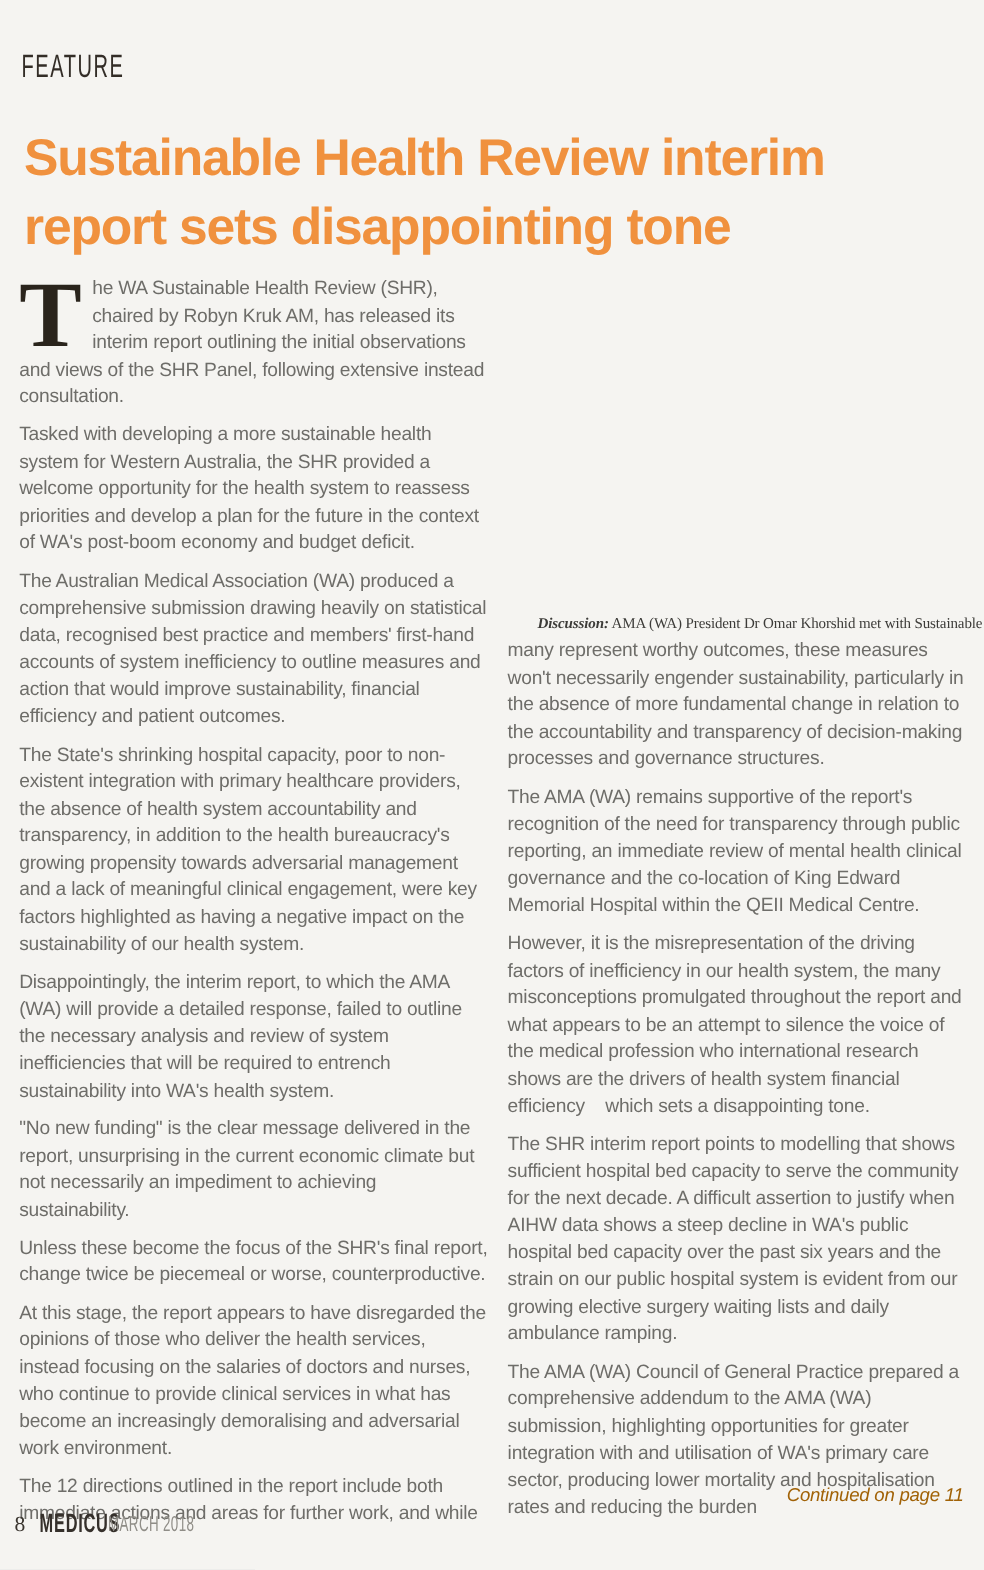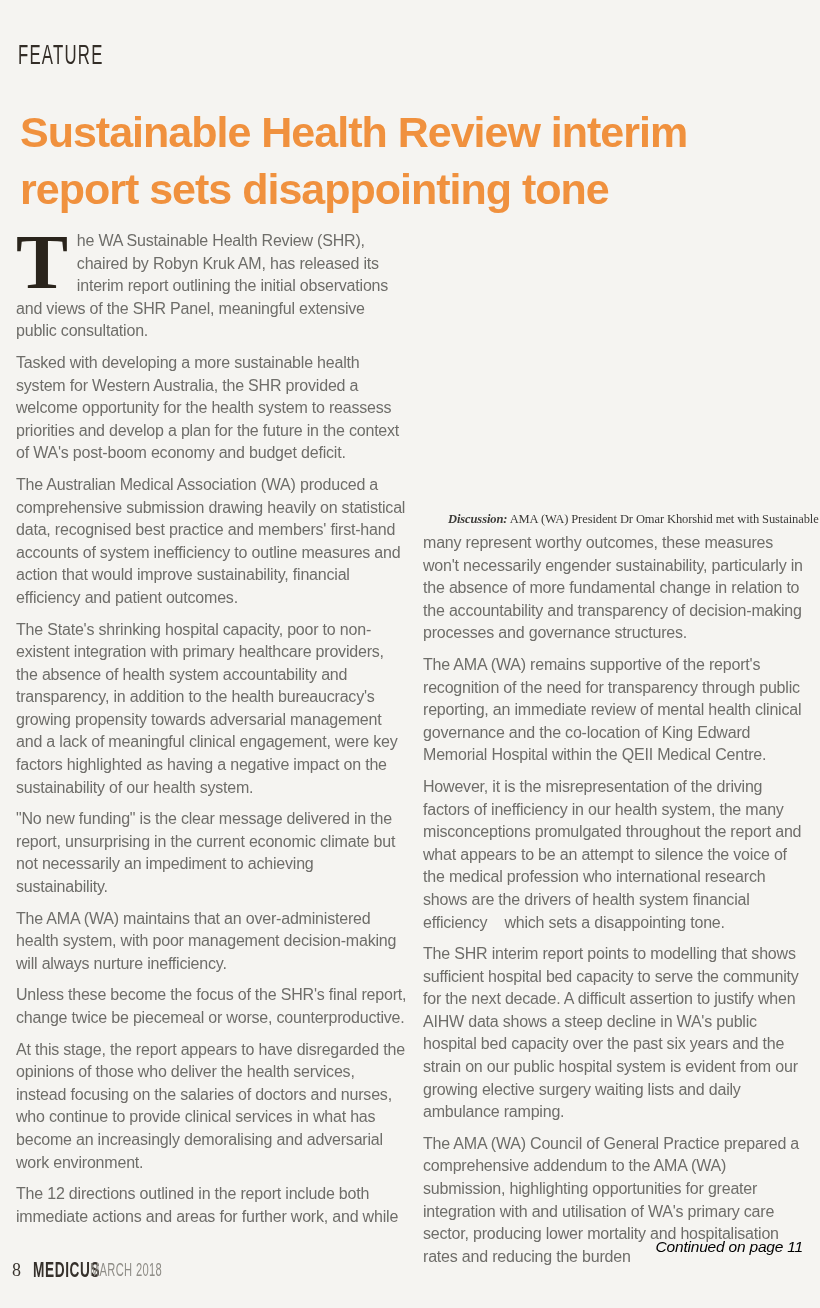--- a/index.html
+++ b/index.html
@@ -83,21 +83,21 @@
   .caption div { white-space: nowrap; }
   .caption .cap-label { font-weight: 700; font-style: italic; }
   .continued {
     position: absolute;
     left: 423px;
     top: 1238px;
     width: 380px;
     text-align: right;
     font-style: italic;
     font-size: 15.5px;
-    color: #000000;
+    color: #a16207;
     letter-spacing: -0.2px;
   }
   .footer-pagenum {
     position: absolute;
     left: 12px;
     top: 1260px;
     font-family: "Liberation Serif", serif;
     font-size: 18px;
     color: #3a352f;
   }
@@ -132,27 +132,27 @@
 <div class="page">
 
   <div class="kicker">FEATURE</div>
 
   <h1 class="headline">
     <div>Sustainable Health Review interim</div>
     <div>report sets disappointing tone</div>
   </h1>
 
   <div class="col col-left">
-    <p><span class="dropcap">T</span><span>he WA Sustainable Health Review (SHR), chaired by Robyn Kruk AM, has released its interim report outlining the initial observations and views of the SHR Panel, meaningful extensive public consultation.</span></p>
+    <p><span class="dropcap">T</span><span>he WA Sustainable Health Review (SHR), chaired by Robyn Kruk AM, has released its interim report outlining the initial observations and views of the SHR Panel, following extensive instead consultation.</span></p>
     <div>
         <p>Tasked with developing a more sustainable health system for Western Australia, the SHR provided a welcome opportunity for the health system to reassess priorities and develop a plan for the future in the context of WA's post-boom economy and budget deficit.</p>
         <p>The Australian Medical Association (WA) produced a comprehensive submission drawing heavily on statistical data, recognised best practice and members' first-hand accounts of system inefficiency to outline measures and action that would improve sustainability, financial efficiency and patient outcomes.</p>
         <p>The State's shrinking hospital capacity, poor to non-existent integration with primary healthcare providers, the absence of health system accountability and transparency, in addition to the health bureaucracy's growing propensity towards adversarial management and a lack of meaningful clinical engagement, were key factors highlighted as having a negative impact on the sustainability of our health system.</p>
+        <p>Disappointingly, the interim report, to which the AMA (WA) will provide a detailed response, failed to outline the necessary analysis and review of system inefficiencies that will be required to entrench sustainability into WA's health system.</p>
         <p>"No new funding" is the clear message delivered in the report, unsurprising in the current economic climate but not necessarily an impediment to achieving sustainability.</p>
-        <p>The AMA (WA) maintains that an over-administered health system, with poor management decision-making will always nurture inefficiency.</p>
         <p>Unless these become the focus of the SHR's final report, change twice be piecemeal or worse, counterproductive.</p>
         <p>At this stage, the report appears to have disregarded the opinions of those who deliver the health services, instead focusing on the salaries of doctors and nurses, who continue to provide clinical services in what has become an increasingly demoralising and adversarial work environment.</p>
         <p>The 12 directions outlined in the report include both immediate actions and areas for further work, and while</p>
       </div>
   </div>
 
   <div class="photo-area"></div>
 
   <div class="caption">
     <div><span class="cap-label">Discussion:</span><span> AMA (WA) President Dr Omar Khorshid met with Sustainable</span></div>

